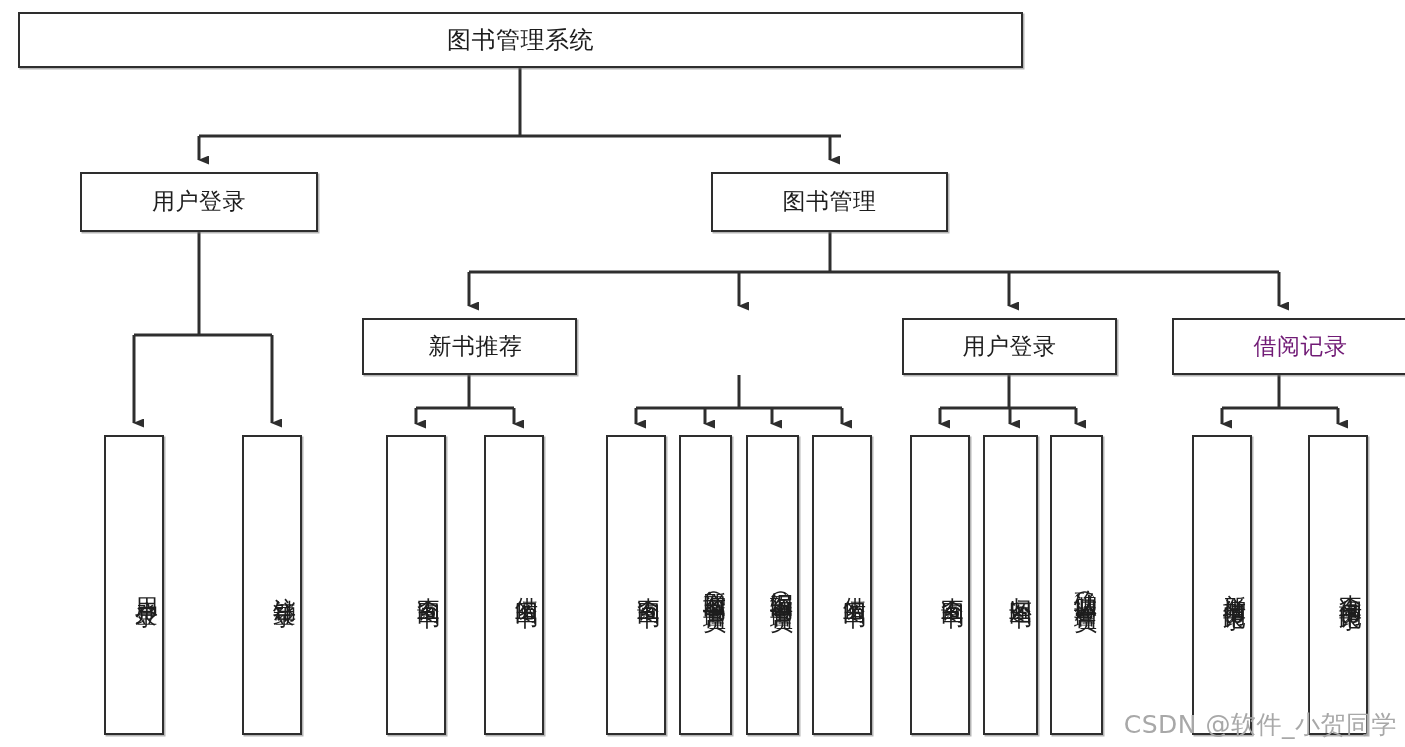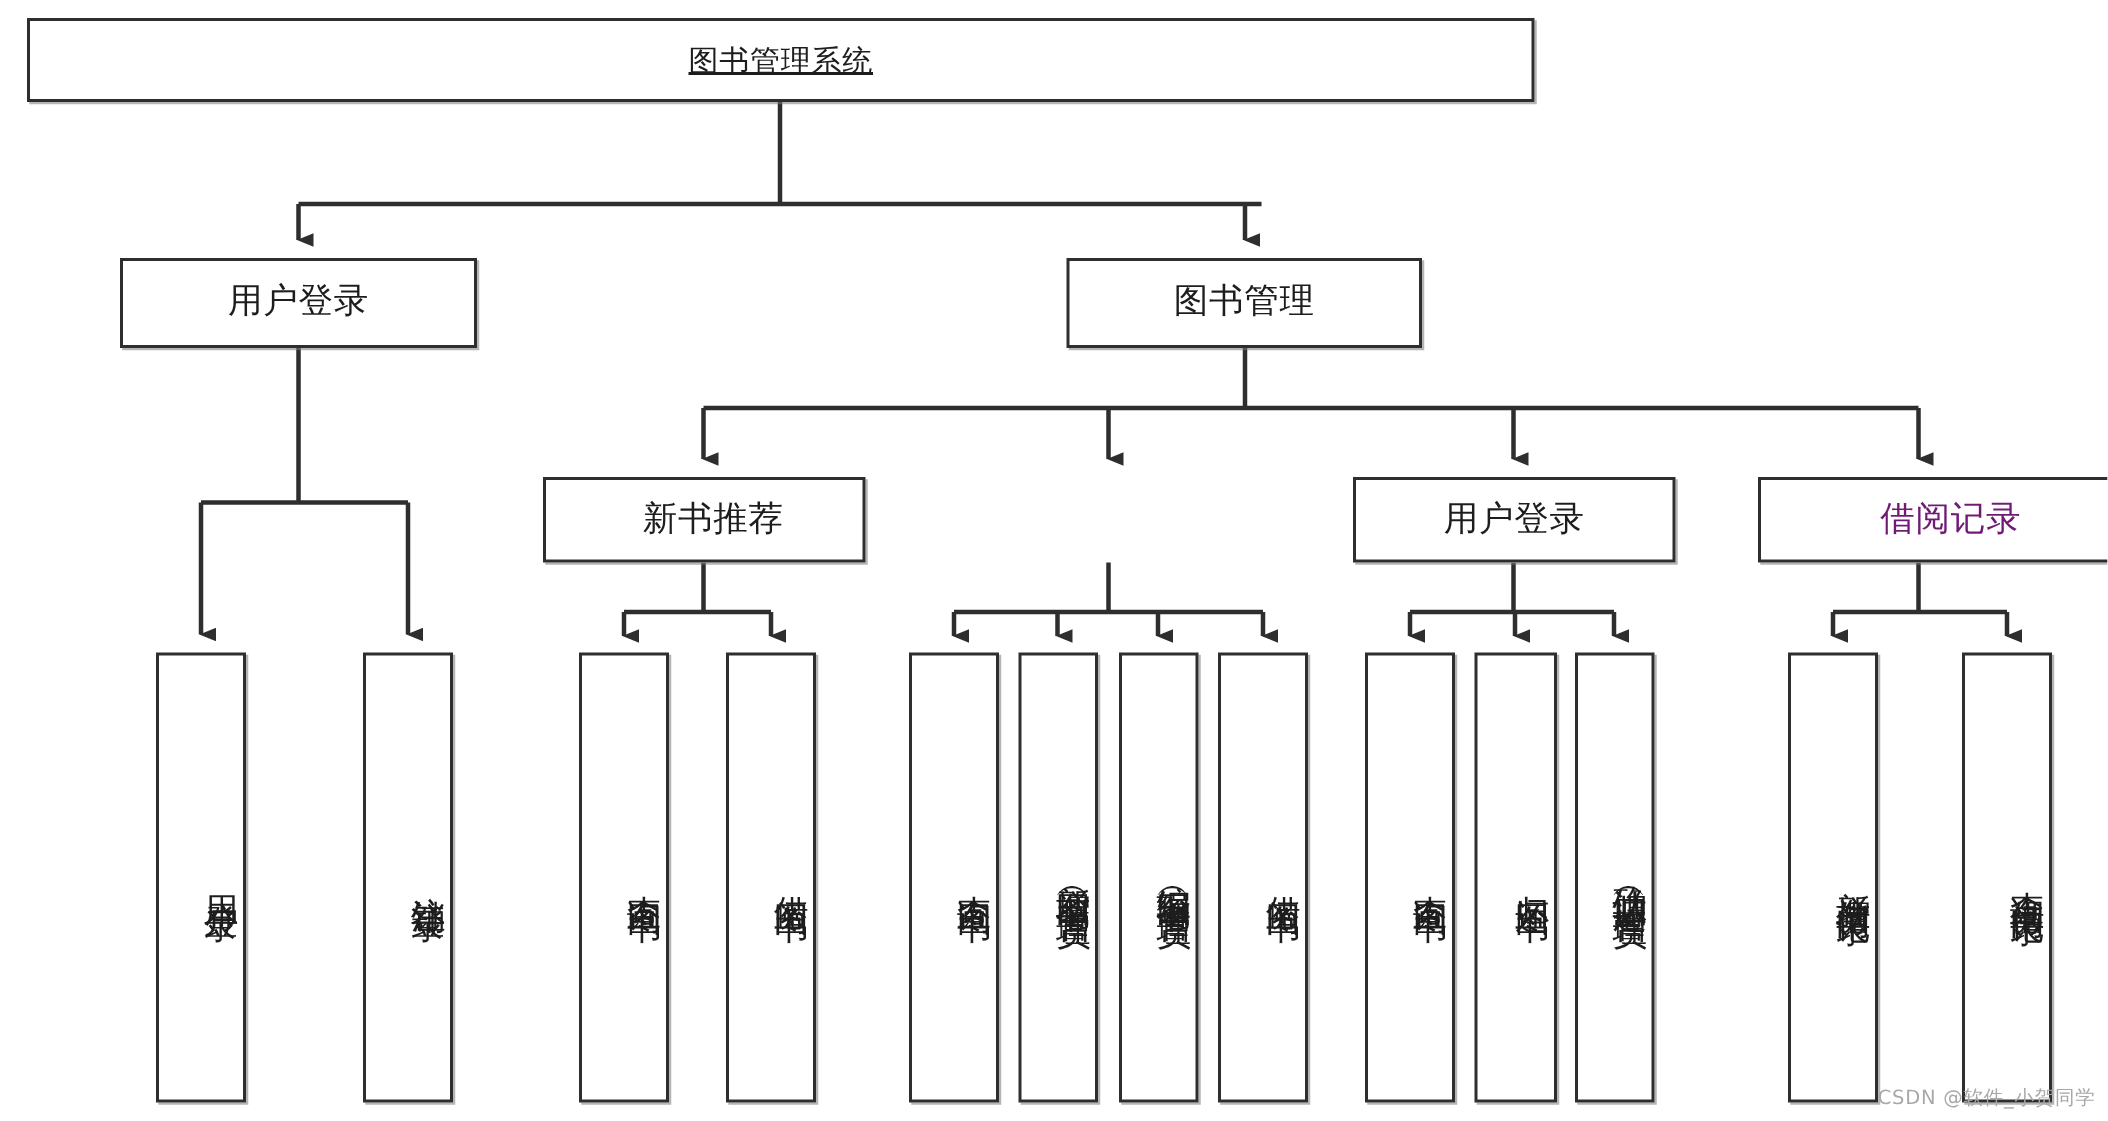--- a/index.html
+++ b/index.html
@@ -54,28 +54,27 @@
     align-items: flex-start;
     justify-content: center;
   }
   .node.vertical .vlabel {
     writing-mode: vertical-rl;
     text-orientation: upright;
     display: block;
     text-align: left;
   }
   .node.root {
-    font-size: 20px;
-    text-decoration: underline;
+    font-size: 24px;
   }
   #watermark {
     position: absolute;
     right: 8px;
     bottom: 6px;
-    font-size: 13px;
+    font-size: 25px;
     color: #a8a8a8;
     white-space: nowrap;
     letter-spacing: 0.5px;
   }
 </style>
 </head>
 <body>
 
 <div id="diagram-root" style="background: rgb(255, 255, 255);">
 

